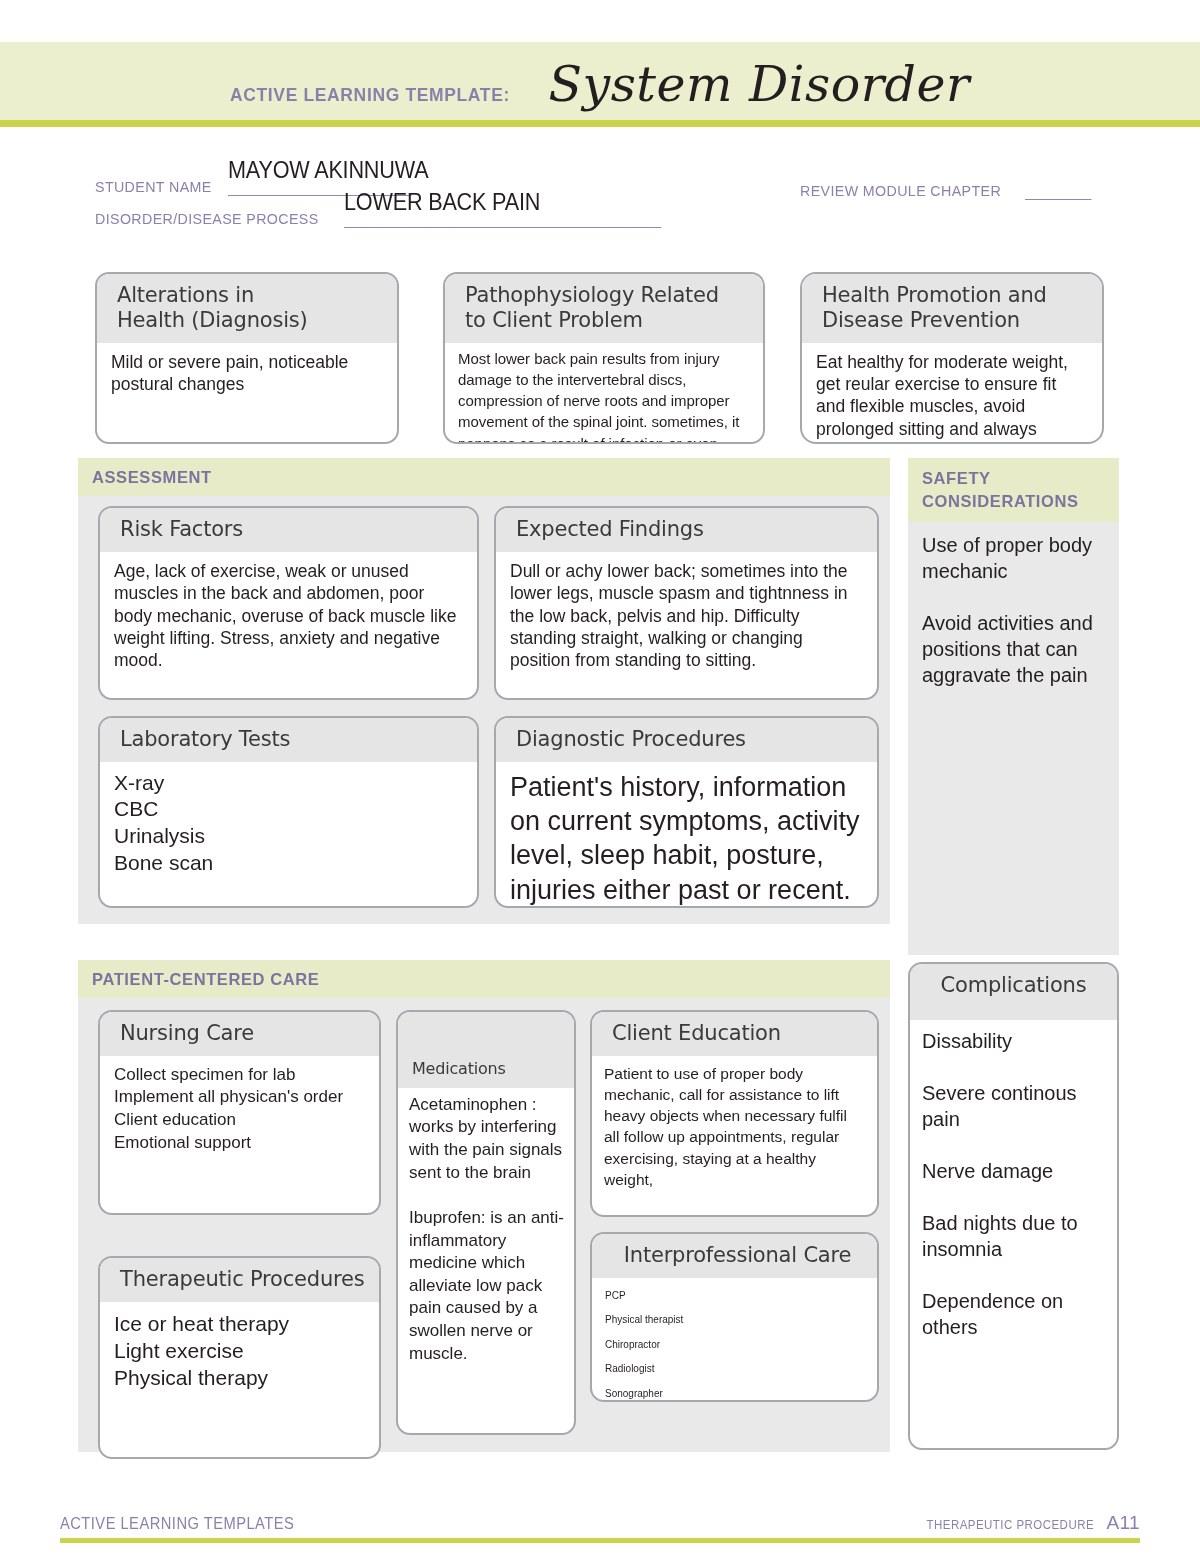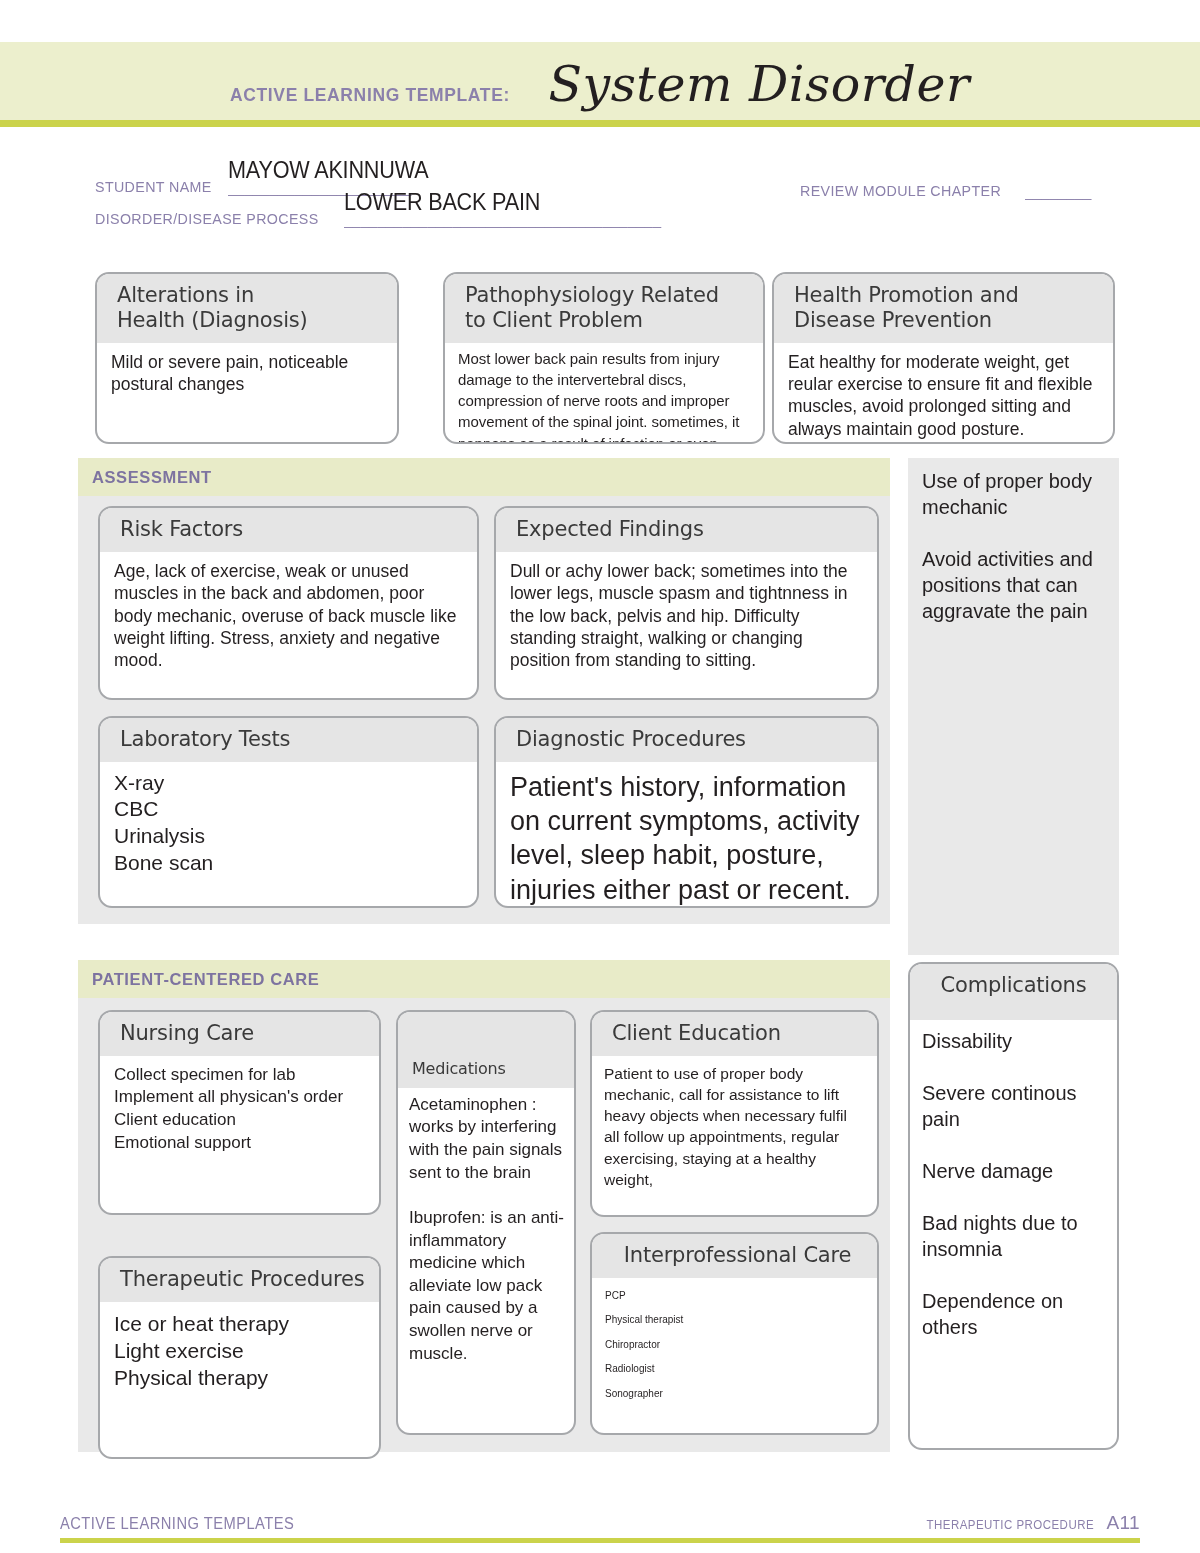--- a/index.html
+++ b/index.html
@@ -127,21 +127,21 @@
     padding: 8px 14px 10px 14px;
     font-size: 17.5px;
     line-height: 1.28;
     color: #231f20;
     white-space: pre-line;
   }
 
   
   #box-alterations { left: 95px;  top: 272px; width: 304px; height: 172px; }
   #box-patho       { left: 443px; top: 272px; width: 322px; height: 172px; }
-  #box-health      { left: 772px; top: 272px; width: 343px; height: 172px; }
+  #box-health      { left: 800px; top: 272px; width: 304px; height: 172px; border-radius: 16px; }
 
   #box-patho .card-body {
     font-size: 15px;
     line-height: 1.42;
     padding: 5px 12px 8px 13px;
     letter-spacing: -0.05px;
   }
 
   
   .panel {
@@ -202,21 +202,21 @@
     line-height: 1.3;
     padding: 8px 10px 10px 12px;
     white-space: pre-line;
   }
 
   
   #box-nursing   { left: 98px;  top: 1010px; width: 283px; height: 205px; }
   #box-meds      { left: 396px; top: 1010px; width: 180px; height: 425px; }
   #box-client    { left: 590px; top: 1010px; width: 289px; height: 207px; }
   #box-therap    { left: 98px;  top: 1256px; width: 283px; height: 203px; }
-  #box-interprof { left: 590px; top: 1232px; width: 289px; height: 203px; }
+  #box-interprof { left: 590px; top: 1232px; width: 289px; height: 170px; }
 
   #box-nursing .card-body { font-size: 17px; line-height: 1.33; }
   #box-meds .card-head { padding: 8px 10px 9px 14px; }
   #box-meds .card-head .h { font-size: 16px; margin-top: 40px; }
   #box-meds .card-body { font-size: 17px; line-height: 1.33; padding: 6px 9px 8px 11px; }
   #box-client .card-body { font-size: 15.5px; line-height: 1.37; padding: 7px 12px 8px 12px; }
   #box-therap .card-body { font-size: 21px; line-height: 1.3; }
   #box-interprof .card-head { text-align: center; }
   #box-interprof .card-body { font-size: 10px; line-height: 2.45; padding: 6px 12px 8px 13px; }
 
@@ -349,20 +349,22 @@
 </div>
 
 <div class="card" id="box-diagnostic">
   <div class="card-head">
     <div class="h">Diagnostic Procedures</div>
   </div>
   <div class="card-body">Patient's history, information on current symptoms, activity level, sleep habit, posture, injuries either past or recent.</div>
 </div>
 
 <div id="panel-safety">
+  <div class="panel-head">SAFETY
+CONSIDERATIONS</div>
   <div class="safety-body">Use of proper body mechanic
 
 Avoid activities and positions that can aggravate the pain</div>
 </div>
 
 <div class="panel" id="panel-care">
   <div class="panel-head">PATIENT-CENTERED CARE</div>
 </div>
 
 <div class="card" id="box-nursing">

